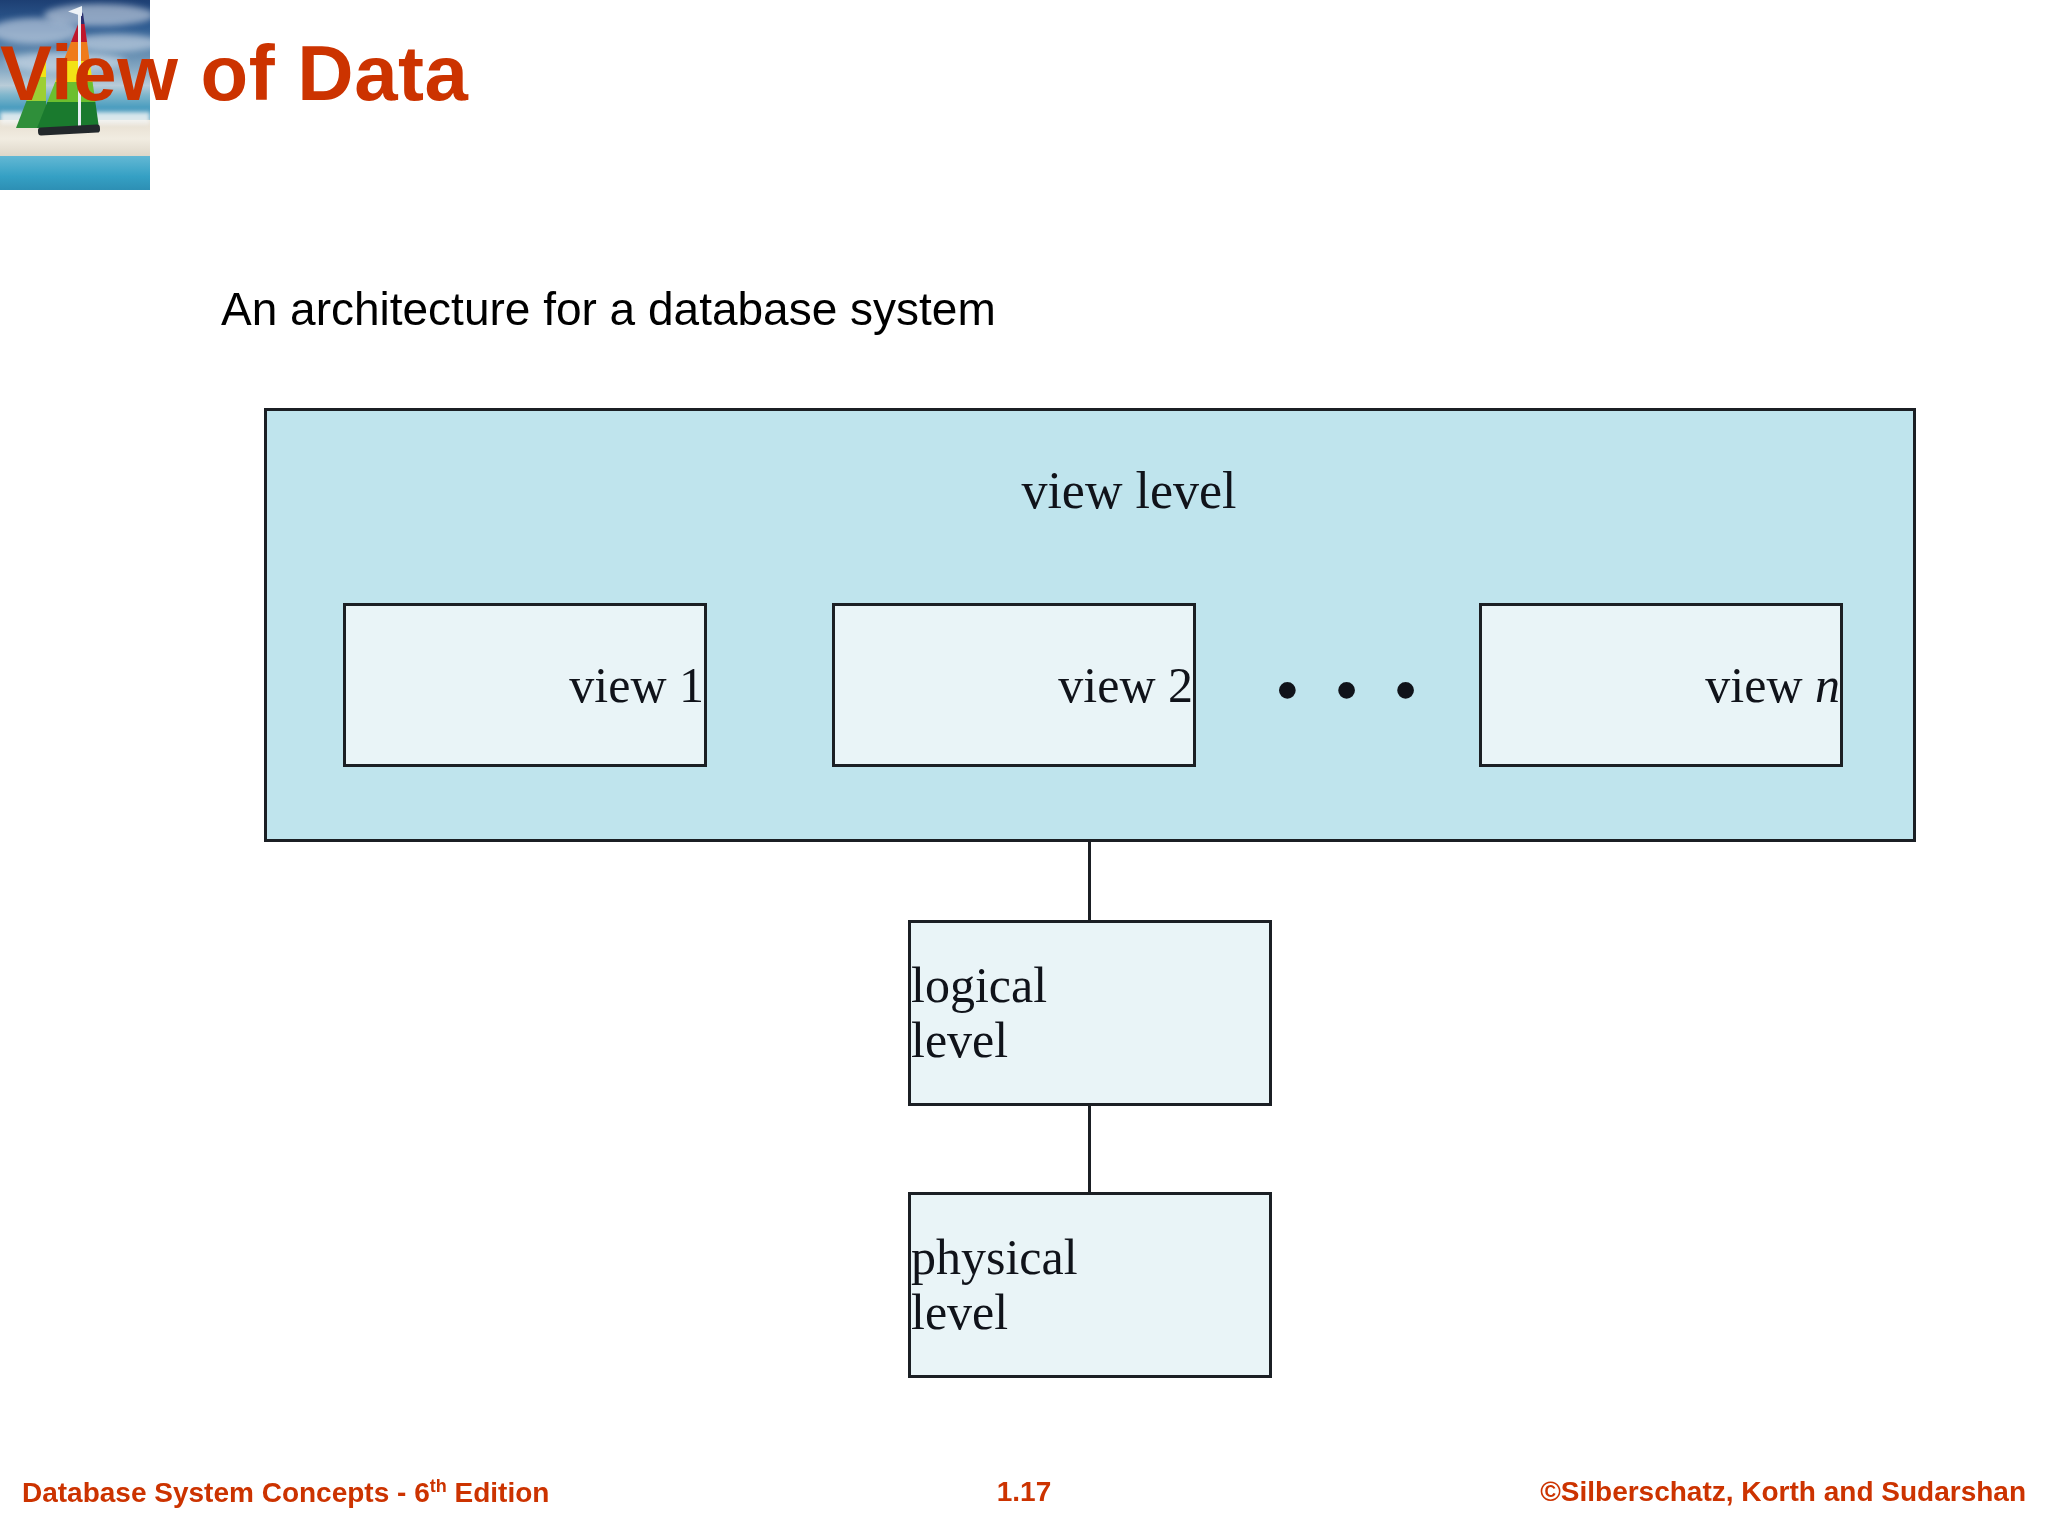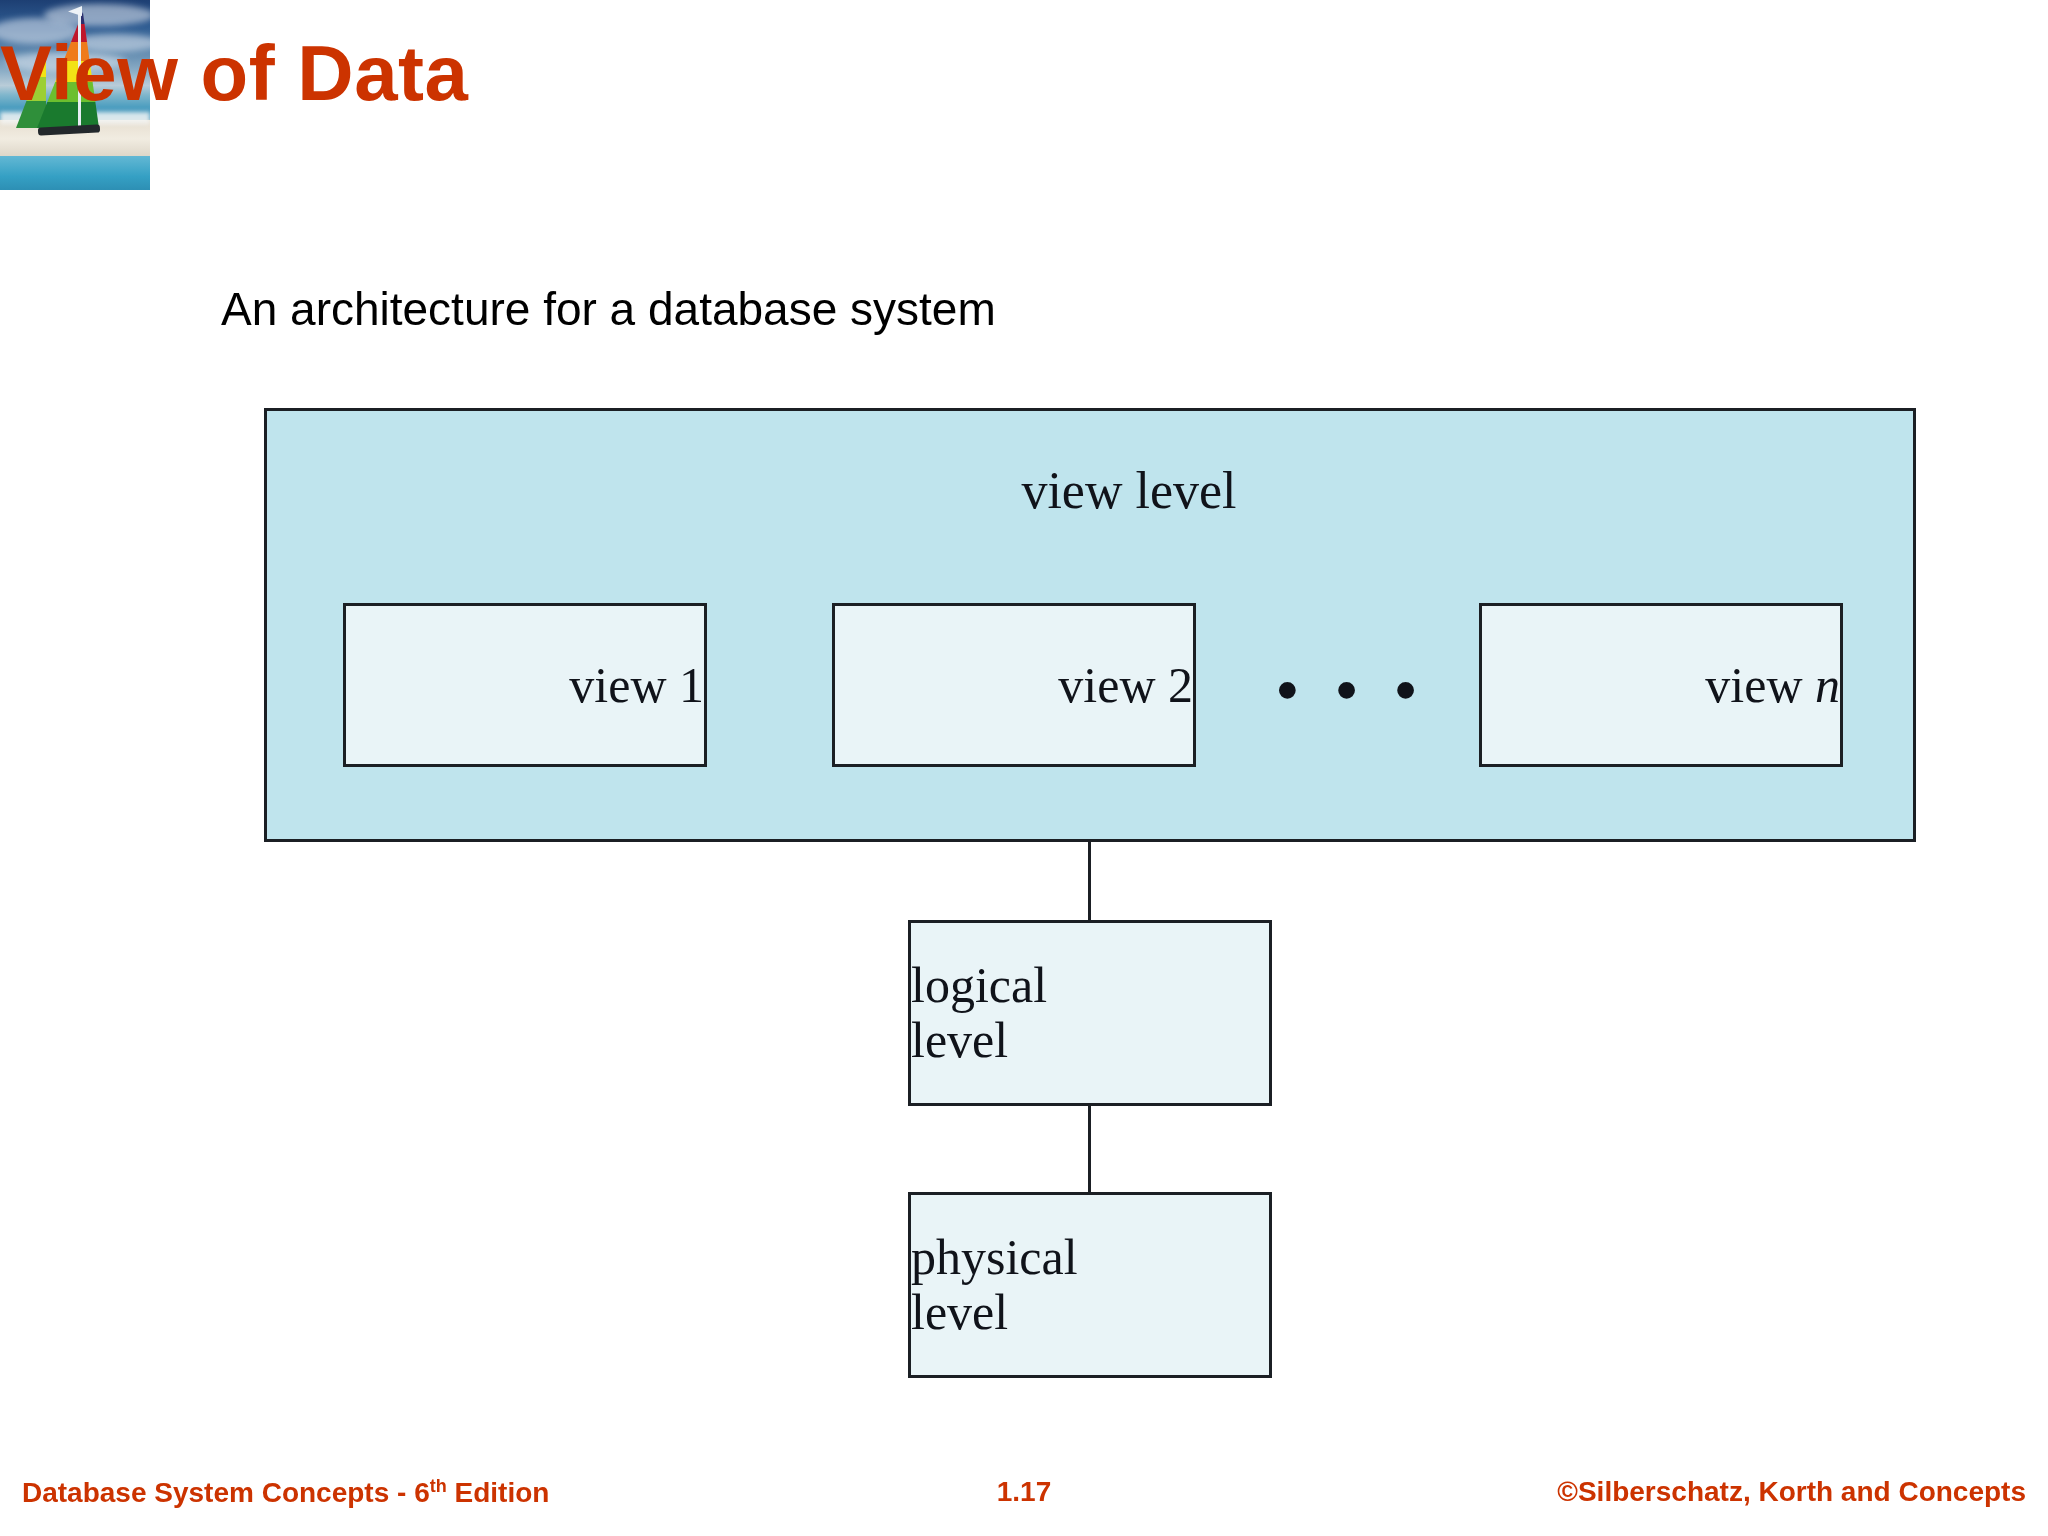--- a/index.html
+++ b/index.html
@@ -357,14 +357,14 @@
 
   <div class="level-box" id="physical-box">
     <span>physical</span>
     <span>level</span>
   </div>
 </div>
 
 <div id="footer">
   <div id="footer-left"><span>Database System Concepts - 6</span><sup>th</sup><span> Edition</span></div>
   <div id="footer-center">1.17</div>
-  <div id="footer-right">©Silberschatz, Korth and Concepts</div>
+  <div id="footer-right">©Silberschatz, Korth and Sudarshan</div>
 </div>
 
 </body></html>

